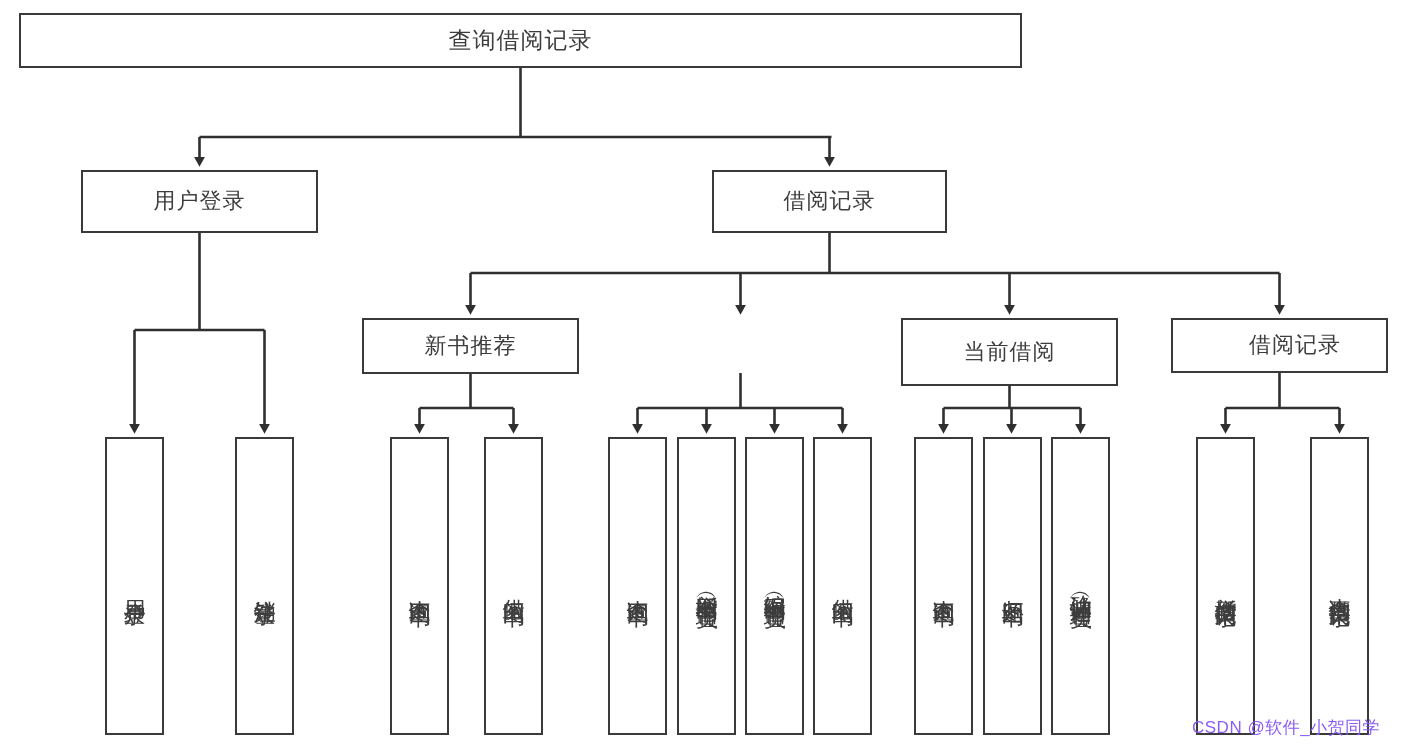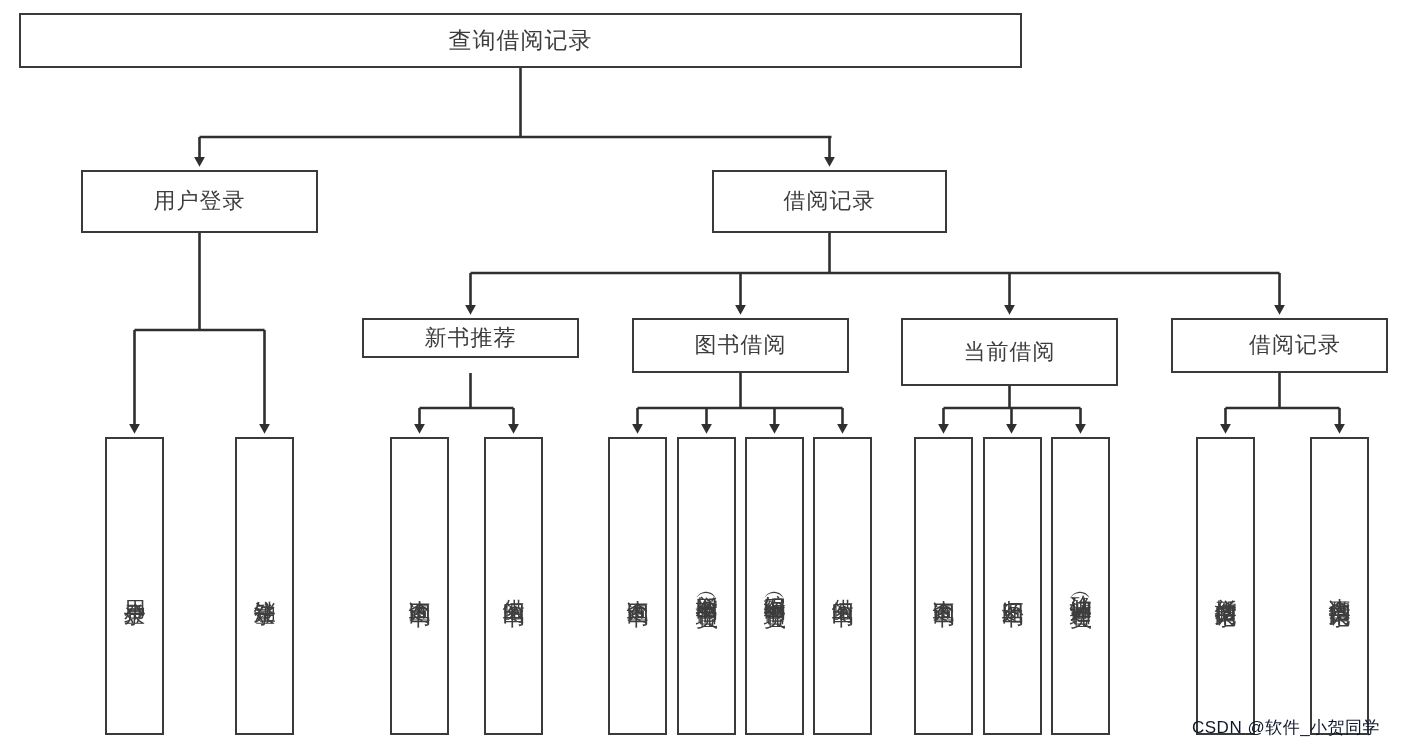--- a/index.html
+++ b/index.html
@@ -16,21 +16,21 @@
   .node.root{font-size:23px;}
 
   .node.vert{padding:8px 2px;}
   .node.vert .vtext{
       writing-mode:vertical-rl; text-orientation:upright;
       font-size:22px; line-height:1.12; letter-spacing:2px;
       white-space:nowrap; display:block; text-align:center;
   }
 
   .watermark{position:absolute;left:1192px;top:716px;font-size:17px;
-             color:#0f172a;white-space:nowrap;letter-spacing:.5px;}
+             color:#8b5cf6;white-space:nowrap;letter-spacing:.5px;}
 </style>
 </head>
 <body>
 
 <div id="canvas">
 
   <svg class="edges" viewBox="0 0 1405 747" xmlns="http://www.w3.org/2000/svg">
     <defs>
       <marker id="arrow" markerWidth="10" markerHeight="11" refX="1.2" refY="5.5" orient="auto" markerUnits="userSpaceOnUse">
         <path d="M0,0 L10,5.5 L0,11 z" fill="#2f2f2f"></path>
@@ -84,25 +84,22 @@
     <span>查询借阅记录</span>
   </div>
 
   <div class="node horiz" style="left:81px;top:170px;width:237px;height:63px;">
     <span>用户登录</span>
   </div>
   <div class="node horiz" style="left:712px;top:170px;width:235px;height:63px;">
     <span>借阅记录</span>
   </div>
 
-  <div class="node horiz" style="left:362px;top:318px;width:217px;height:40px;">
+  <div class="node horiz" style="left:362px;top:318px;width:217px;height:56px;">
     <span>新书推荐</span>
-  </div>
-  <div class="node horiz" style="left:632px;top:318px;width:217px;height:55px;">
-    <span>图书借阅</span>
   </div>
   <div class="node horiz" style="left:901px;top:318px;width:217px;height:68px;">
     <span>当前借阅</span>
   </div>
   <div class="node horiz" style="left:1171px;top:318px;width:217px;height:55px;padding-left:31px;">
     <span>借阅记录</span>
   </div>
 
   <div class="node vert" style="left:105px;top:437px;width:59px;height:298px;">
     <span class="vtext">用户登录</span>

